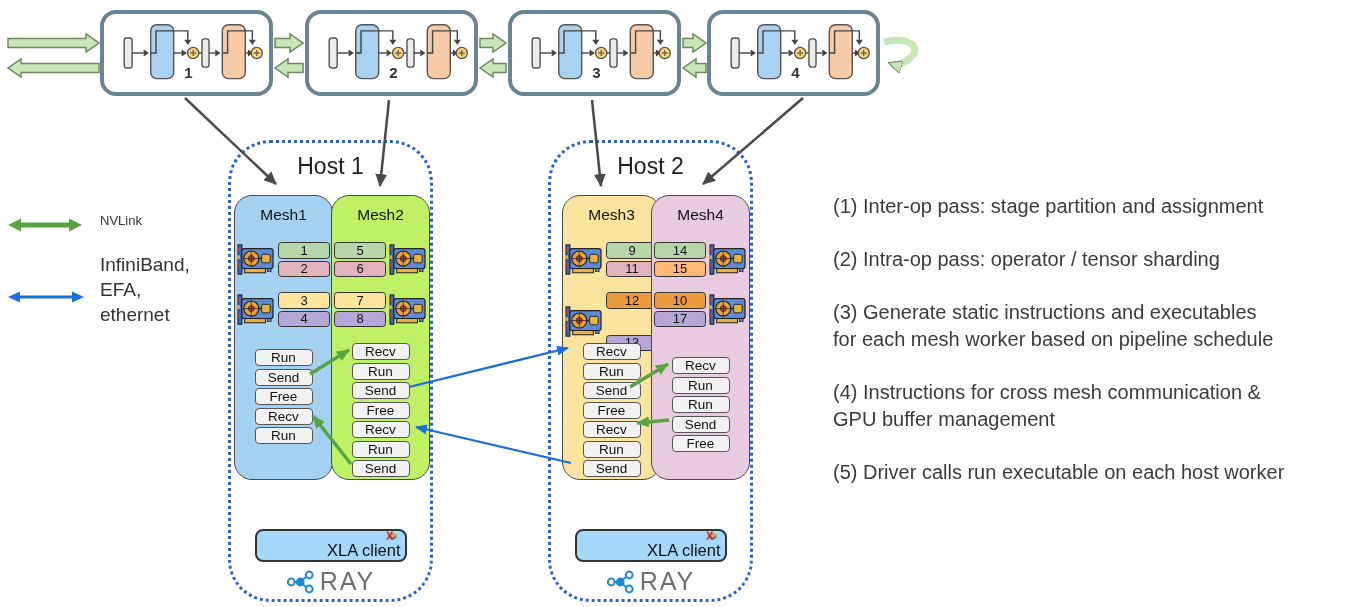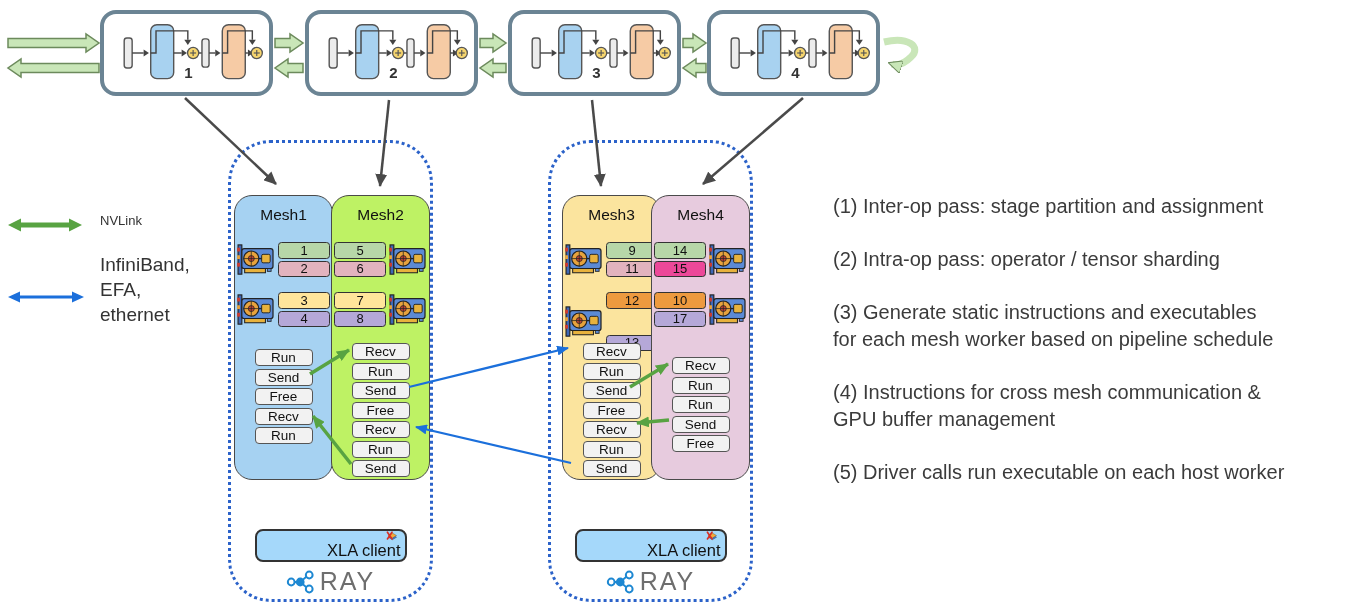--- a/index.html
+++ b/index.html
@@ -198,20 +198,21 @@
     </svg>
   </div>
   <div class="legend-item legend-lines" id="interconnect-lines" style="left:100px;top:252px;">
       <div>InfiniBand,</div>
       <div>EFA,</div>
       <div>ethernet</div>
     </div>
 
   <div id="hosts-layer">
       <div class="host" style="left: 228px;">
+        <div class="host-title">Host 1</div>
         <div class="mesh" style="left: 3px; background: rgb(166, 210, 242);">
           <div class="mesh-name">Mesh1</div>
           <div class="gpu-row r1">
             <span style="display: flex;">
               <svg width="38" height="34" viewBox="0 0 40 36">
     <rect x="1" y="2" width="4" height="31" fill="#3E68B8" stroke="#222" stroke-width="1.2"></rect>
     <rect x="0" y="5" width="3" height="4" fill="#CC3B2F"></rect>
     <rect x="0" y="13" width="3" height="4" fill="#E8A33D"></rect>
     <rect x="0" y="21" width="3" height="4" fill="#CC3B2F"></rect>
     <rect x="5" y="6" width="33" height="21" rx="2.5" fill="#5B8AD6" stroke="#222" stroke-width="1.3"></rect>
@@ -334,20 +335,21 @@
     <line x1="14" y1="13" x2="21" y2="19" stroke="#1E88D2" stroke-width="1.8"></line>
     <circle cx="5" cy="13" r="3.4" fill="#fff" stroke="#1E88D2" stroke-width="2"></circle>
     <circle cx="14" cy="13" r="3.4" fill="#1E88D2" stroke="#1E88D2" stroke-width="2"></circle>
     <circle cx="23" cy="6" r="3.4" fill="#fff" stroke="#1E88D2" stroke-width="2"></circle>
     <circle cx="23" cy="20" r="3.4" fill="#fff" stroke="#1E88D2" stroke-width="2"></circle>
   </svg>
           <span class="lbl">RAY</span>
         </div>
       </div>
       <div class="host" style="left: 548px;">
+        <div class="host-title">Host 2</div>
         <div class="mesh" style="left: 11px; background: rgb(251, 228, 158);">
           <div class="mesh-name">Mesh3</div>
           <div class="gpu-row r1">
             <span style="display: flex;">
               <svg width="38" height="34" viewBox="0 0 40 36">
     <rect x="1" y="2" width="4" height="31" fill="#3E68B8" stroke="#222" stroke-width="1.2"></rect>
     <rect x="0" y="5" width="3" height="4" fill="#CC3B2F"></rect>
     <rect x="0" y="13" width="3" height="4" fill="#E8A33D"></rect>
     <rect x="0" y="21" width="3" height="4" fill="#CC3B2F"></rect>
     <rect x="5" y="6" width="33" height="21" rx="2.5" fill="#5B8AD6" stroke="#222" stroke-width="1.3"></rect>
@@ -397,21 +399,21 @@
             <div class="instr">Recv</div>
             <div class="instr">Run</div>
             <div class="instr">Send</div>
           </div>
         </div>
         <div class="mesh" style="left: 100px; background: rgb(231, 203, 222);">
           <div class="mesh-name">Mesh4</div>
           <div class="gpu-row r1">
             <div class="slot-stack">
               <div class="slot" style="background: rgb(183, 215, 168);">14</div>
-              <div class="slot" style="background: #ec4899;">15</div>
+              <div class="slot" style="background: #fdba74;">15</div>
             </div>
             <span style="display: flex;">
               <svg width="38" height="34" viewBox="0 0 40 36">
     <rect x="1" y="2" width="4" height="31" fill="#3E68B8" stroke="#222" stroke-width="1.2"></rect>
     <rect x="0" y="5" width="3" height="4" fill="#CC3B2F"></rect>
     <rect x="0" y="13" width="3" height="4" fill="#E8A33D"></rect>
     <rect x="0" y="21" width="3" height="4" fill="#CC3B2F"></rect>
     <rect x="5" y="6" width="33" height="21" rx="2.5" fill="#5B8AD6" stroke="#222" stroke-width="1.3"></rect>
     <circle cx="15" cy="16.5" r="8" fill="#E8A33D" stroke="#222" stroke-width="1.2"></circle>
     <circle cx="15" cy="16.5" r="3.2" fill="#CC4433" stroke="#222" stroke-width="0.8"></circle>

